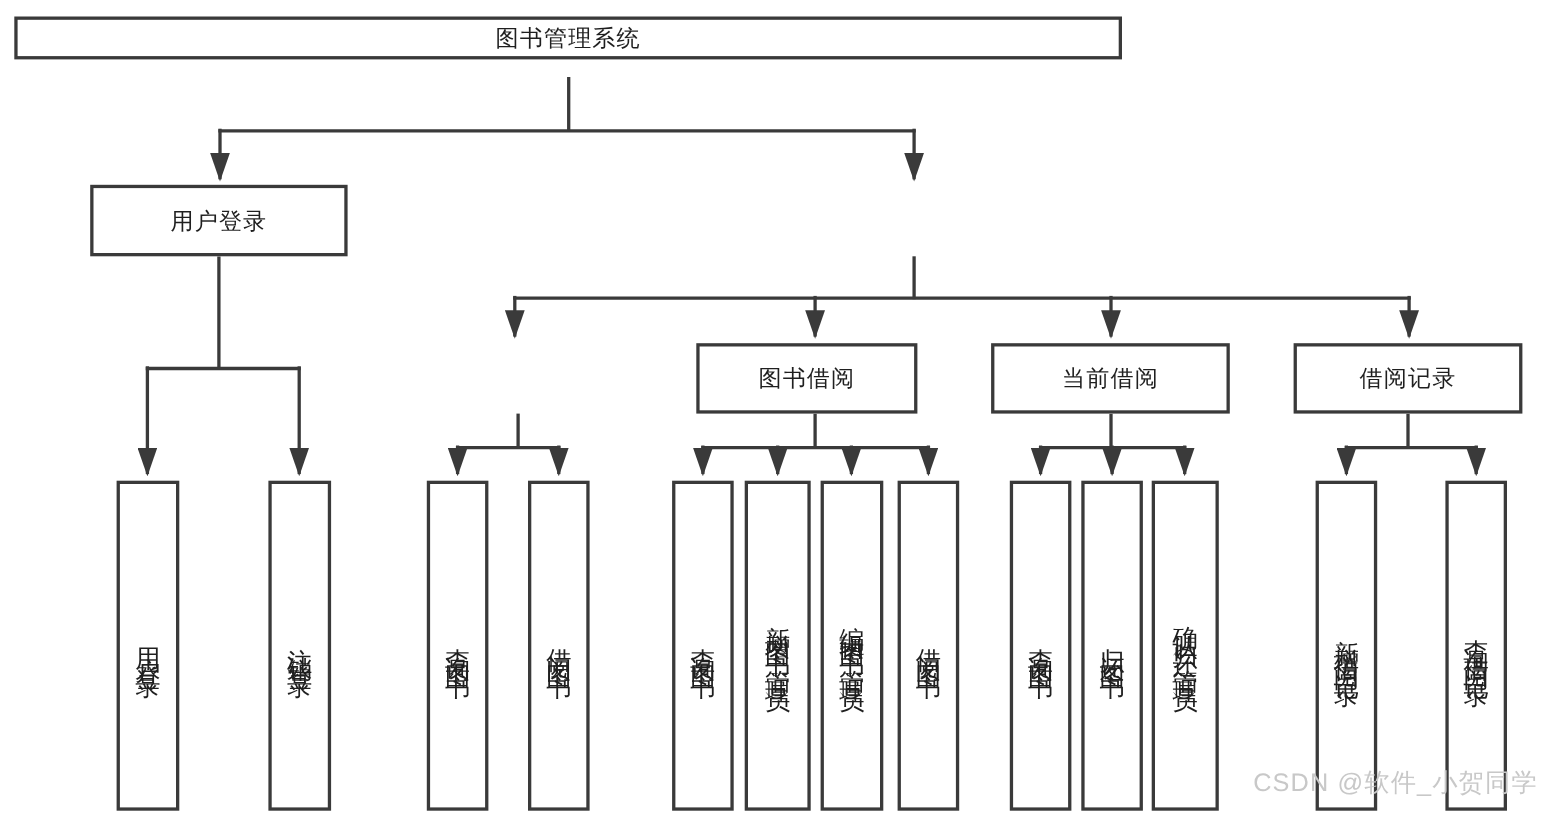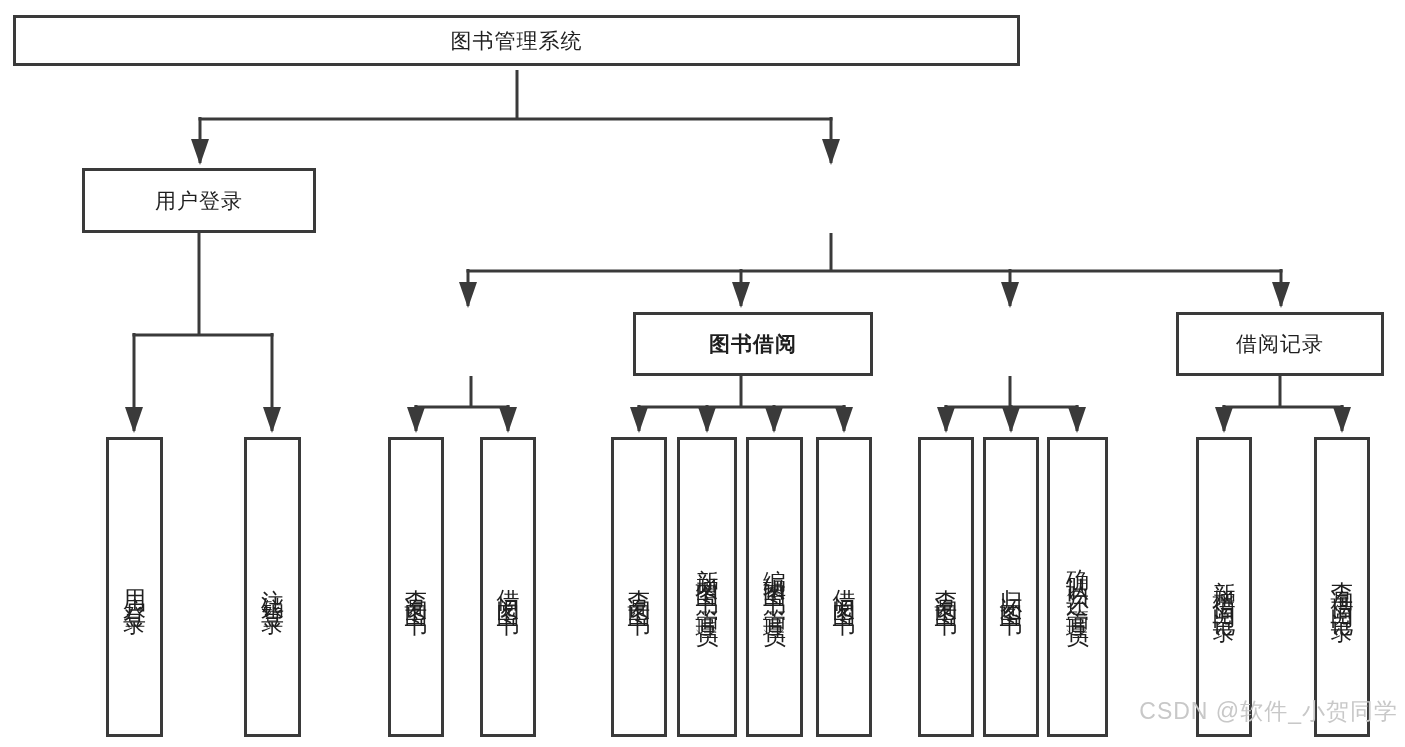--- a/index.html
+++ b/index.html
@@ -102,30 +102,33 @@
       <line x1="1011" y1="405" x2="1011" y2="431" marker-end="url(#arr)"></line>
       <line x1="1077" y1="405" x2="1077" y2="431" marker-end="url(#arr)"></line>
 
       <line x1="1280" y1="376" x2="1280" y2="408"></line>
       <line x1="1222.5" y1="407" x2="1343.5" y2="407"></line>
       <line x1="1224" y1="405" x2="1224" y2="431" marker-end="url(#arr)"></line>
       <line x1="1342" y1="405" x2="1342" y2="431" marker-end="url(#arr)"></line>
     </g>
   </svg>
 
-  <div class="box root-box" style="left:13px; top:15px; width:1007px; height:51px;">
+  <div class="box root-box" style="left:13px; top:15px; width:1007px; height:39px;">
     <span class="hlabel">图书管理系统</span>
   </div>
 
   <div class="box" style="left:82px; top:168px; width:234px; height:65px;">
     <span class="hlabel">用户登录</span>
   </div>
 
-  <div class="box" style="left:633px; top:312px; width:240px; height:64px;font-weight:bold;">
+  <div class="box" style="left:633px; top:312px; width:201px; height:64px;">
     <span class="hlabel">图书借阅</span>
+  </div>
+  <div class="box" style="left:901px; top:312px; width:217px; height:64px;">
+    <span class="hlabel">当前借阅</span>
   </div>
   <div class="box" style="left:1176px; top:312px; width:208px; height:64px;">
     <span class="hlabel">借阅记录</span>
   </div>
 
   <div class="box leaf" style="left:106px; top:437px; width:57px; height:300px;">
     <span class="vlabel">用户登录</span>
   </div>
   <div class="box leaf" style="left:244px; top:437px; width:57px; height:300px;">
     <span class="vlabel">注销登录</span>

